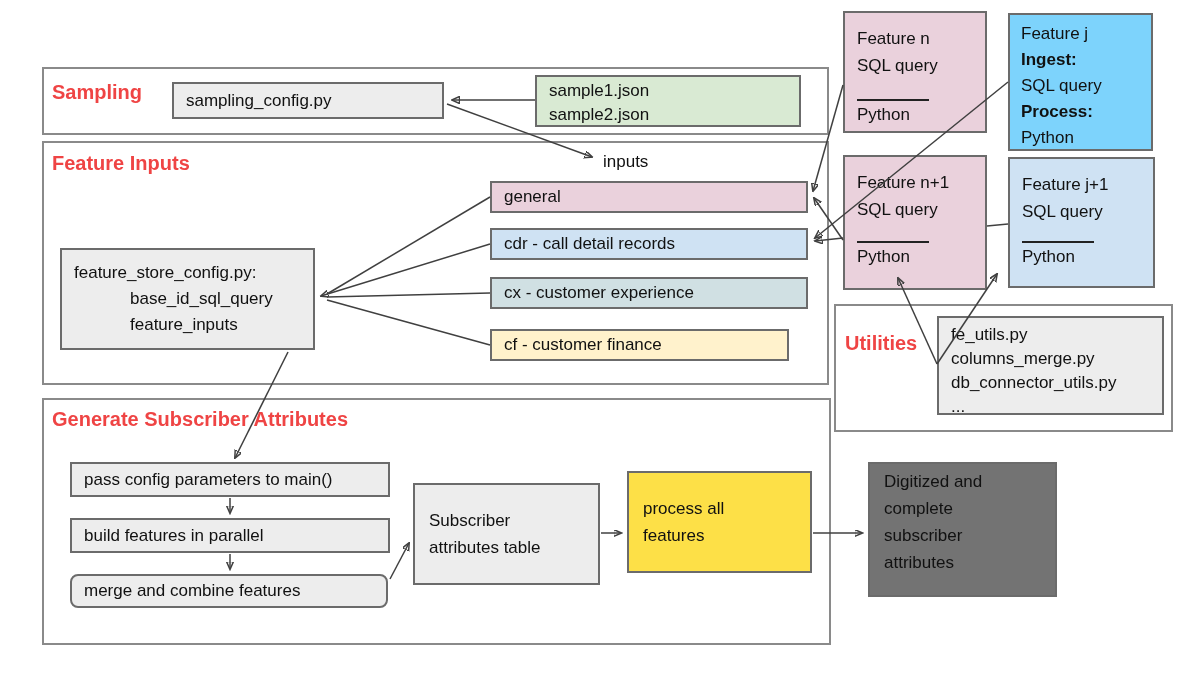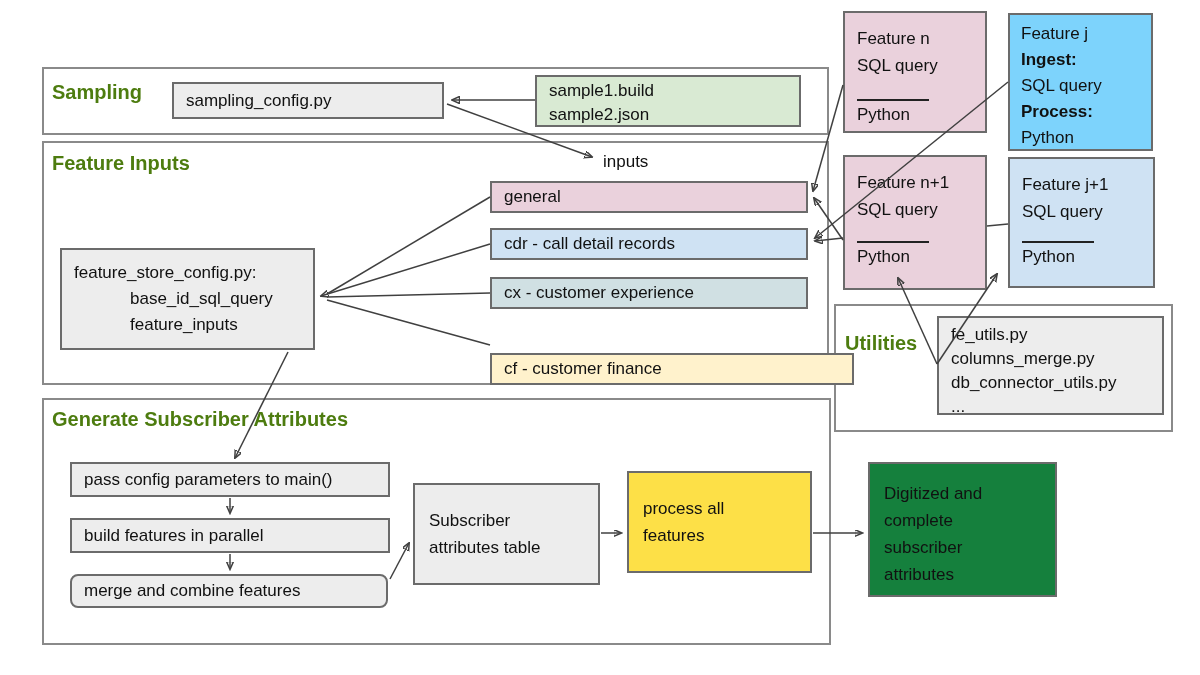--- a/index.html
+++ b/index.html
@@ -1,21 +1,21 @@
 <!DOCTYPE html>
 <html><head>
 <meta charset="utf-8">
 <style>
   html,body{margin:0;padding:0;background:#fff;}
   #canvas{
     position:relative;width:1200px;height:675px;background:#ffffff;
     font-family:"Liberation Sans","DejaVu Sans",sans-serif;color:#111;overflow:hidden;
   }
   .section{position:absolute;border:2px solid #8a8a8a;background:transparent;z-index:1;}
-  .sec-title{position:absolute;font-size:20px;font-weight:bold;color:#4d7c0f;z-index:2;white-space:nowrap;}
+  .sec-title{position:absolute;font-size:20px;font-weight:bold;color:#ef4444;z-index:2;white-space:nowrap;}
   .box{position:absolute;border:2px solid #6b6b6b;background:#ededed;box-sizing:border-box;z-index:2;font-size:17px;line-height:24px;}
   .vcenter{display:flex;align-items:center;padding-left:12px;}
   .col{display:flex;flex-direction:column;justify-content:center;padding-left:14px;line-height:27px;}
   .label{position:absolute;font-size:17px;z-index:2;white-space:nowrap;}
   .sep{width:72px;border-top:2px solid #222;height:0;}
   .ind{margin-left:56px;}
   .bold{font-weight:bold;}
   svg.overlay{position:absolute;left:0;top:0;z-index:3;pointer-events:none;}
   svg.overlay path, svg.overlay line{stroke:#404040;stroke-width:1.5;fill:none;}
 </style>
@@ -32,42 +32,42 @@
   <div class="sec-title" style="left:52px;top:81px;">Sampling</div>
   <div class="sec-title" style="left:52px;top:152px;">Feature Inputs</div>
   <div class="sec-title" style="left:52px;top:408px;text-align:center;">Generate Subscriber Attributes</div>
   <div class="sec-title" style="left:845px;top:301px;margin-top:31px;">Utilities</div>
 
   <div class="box vcenter" style="left: 172px; top: 82px; width: 272px; height: 37px; background-color: rgb(237, 237, 237);">
     <span>sampling_config.py</span>
   </div>
 
   <div class="box" style="left: 535px; top: 75px; width: 266px; height: 52px; padding: 2px 0px 0px 12px; background-color: rgb(217, 234, 211);">
-    <div>sample1.build</div>
+    <div>sample1.json</div>
     <div>sample2.json</div>
   </div>
 
   <div class="label" style="left:603px;top:152px;">inputs</div>
 
   <div class="box" style="left: 60px; top: 248px; width: 255px; height: 102px; padding: 10px 0px 0px 12px; line-height: 26px; background-color: rgb(237, 237, 237);">
     <div>feature_store_config.py:</div>
     <div class="ind">base_id_sql_query</div>
     <div class="ind">feature_inputs</div>
   </div>
 
   <div class="box vcenter" style="left: 490px; top: 181px; width: 318px; height: 32px; background-color: rgb(234, 209, 220);">
     <span>general</span>
   </div>
   <div class="box vcenter" style="left: 490px; top: 228px; width: 318px; height: 32px; background-color: rgb(207, 226, 243);">
     <span>cdr - call detail records</span>
   </div>
   <div class="box vcenter" style="left: 490px; top: 277px; width: 318px; height: 32px; background-color: rgb(208, 224, 227);">
     <span>cx - customer experience</span>
   </div>
-  <div class="box vcenter" style="left: 490px; top: 329px; width: 364px; height: 32px; background-color: rgb(255, 242, 204); margin-top: 24px;">
+  <div class="box vcenter" style="left: 490px; top: 329px; width: 299px; height: 32px; background-color: rgb(255, 242, 204);">
     <span>cf - customer  finance</span>
   </div>
 
   <div class="box" style="left: 843px; top: 11px; width: 144px; height: 122px; padding: 12px 0px 0px 12px; line-height: 27px; background-color: rgb(234, 209, 220);">
     <div>Feature n</div>
     <div>SQL query</div>
     <div class="sep" style="margin-top:20px;"></div>
     <div>Python</div>
   </div>
 
@@ -113,21 +113,21 @@
   <div class="box col" style="left: 413px; top: 483px; width: 187px; height: 102px; background-color: rgb(237, 237, 237);">
     <div>Subscriber</div>
     <div>attributes table</div>
   </div>
 
   <div class="box col" style="left: 627px; top: 471px; width: 185px; height: 102px; background-color: #fde047;">
     <div>process all</div>
     <div>features</div>
   </div>
 
-  <div class="box" style="left: 868px; top: 462px; width: 189px; height: 135px; padding: 16px 0px 0px 14px; line-height: 27px; background-color: #15803d;">
+  <div class="box" style="left: 868px; top: 462px; width: 189px; height: 135px; padding: 4px 0px 0px 14px; line-height: 27px; background-color: #737373;">
     <div>Digitized and</div>
     <div>complete</div>
     <div>subscriber</div>
     <div>attributes</div>
   </div>
 
   <svg class="overlay" width="1200" height="675">
     <defs>
       <marker id="arrow" markerWidth="9" markerHeight="8" refX="7.5" refY="3.5" orient="auto" markerUnits="userSpaceOnUse">
         <path d="M0,0 L8,3.5 L0,7 z" fill="#404040" stroke="none"></path>

